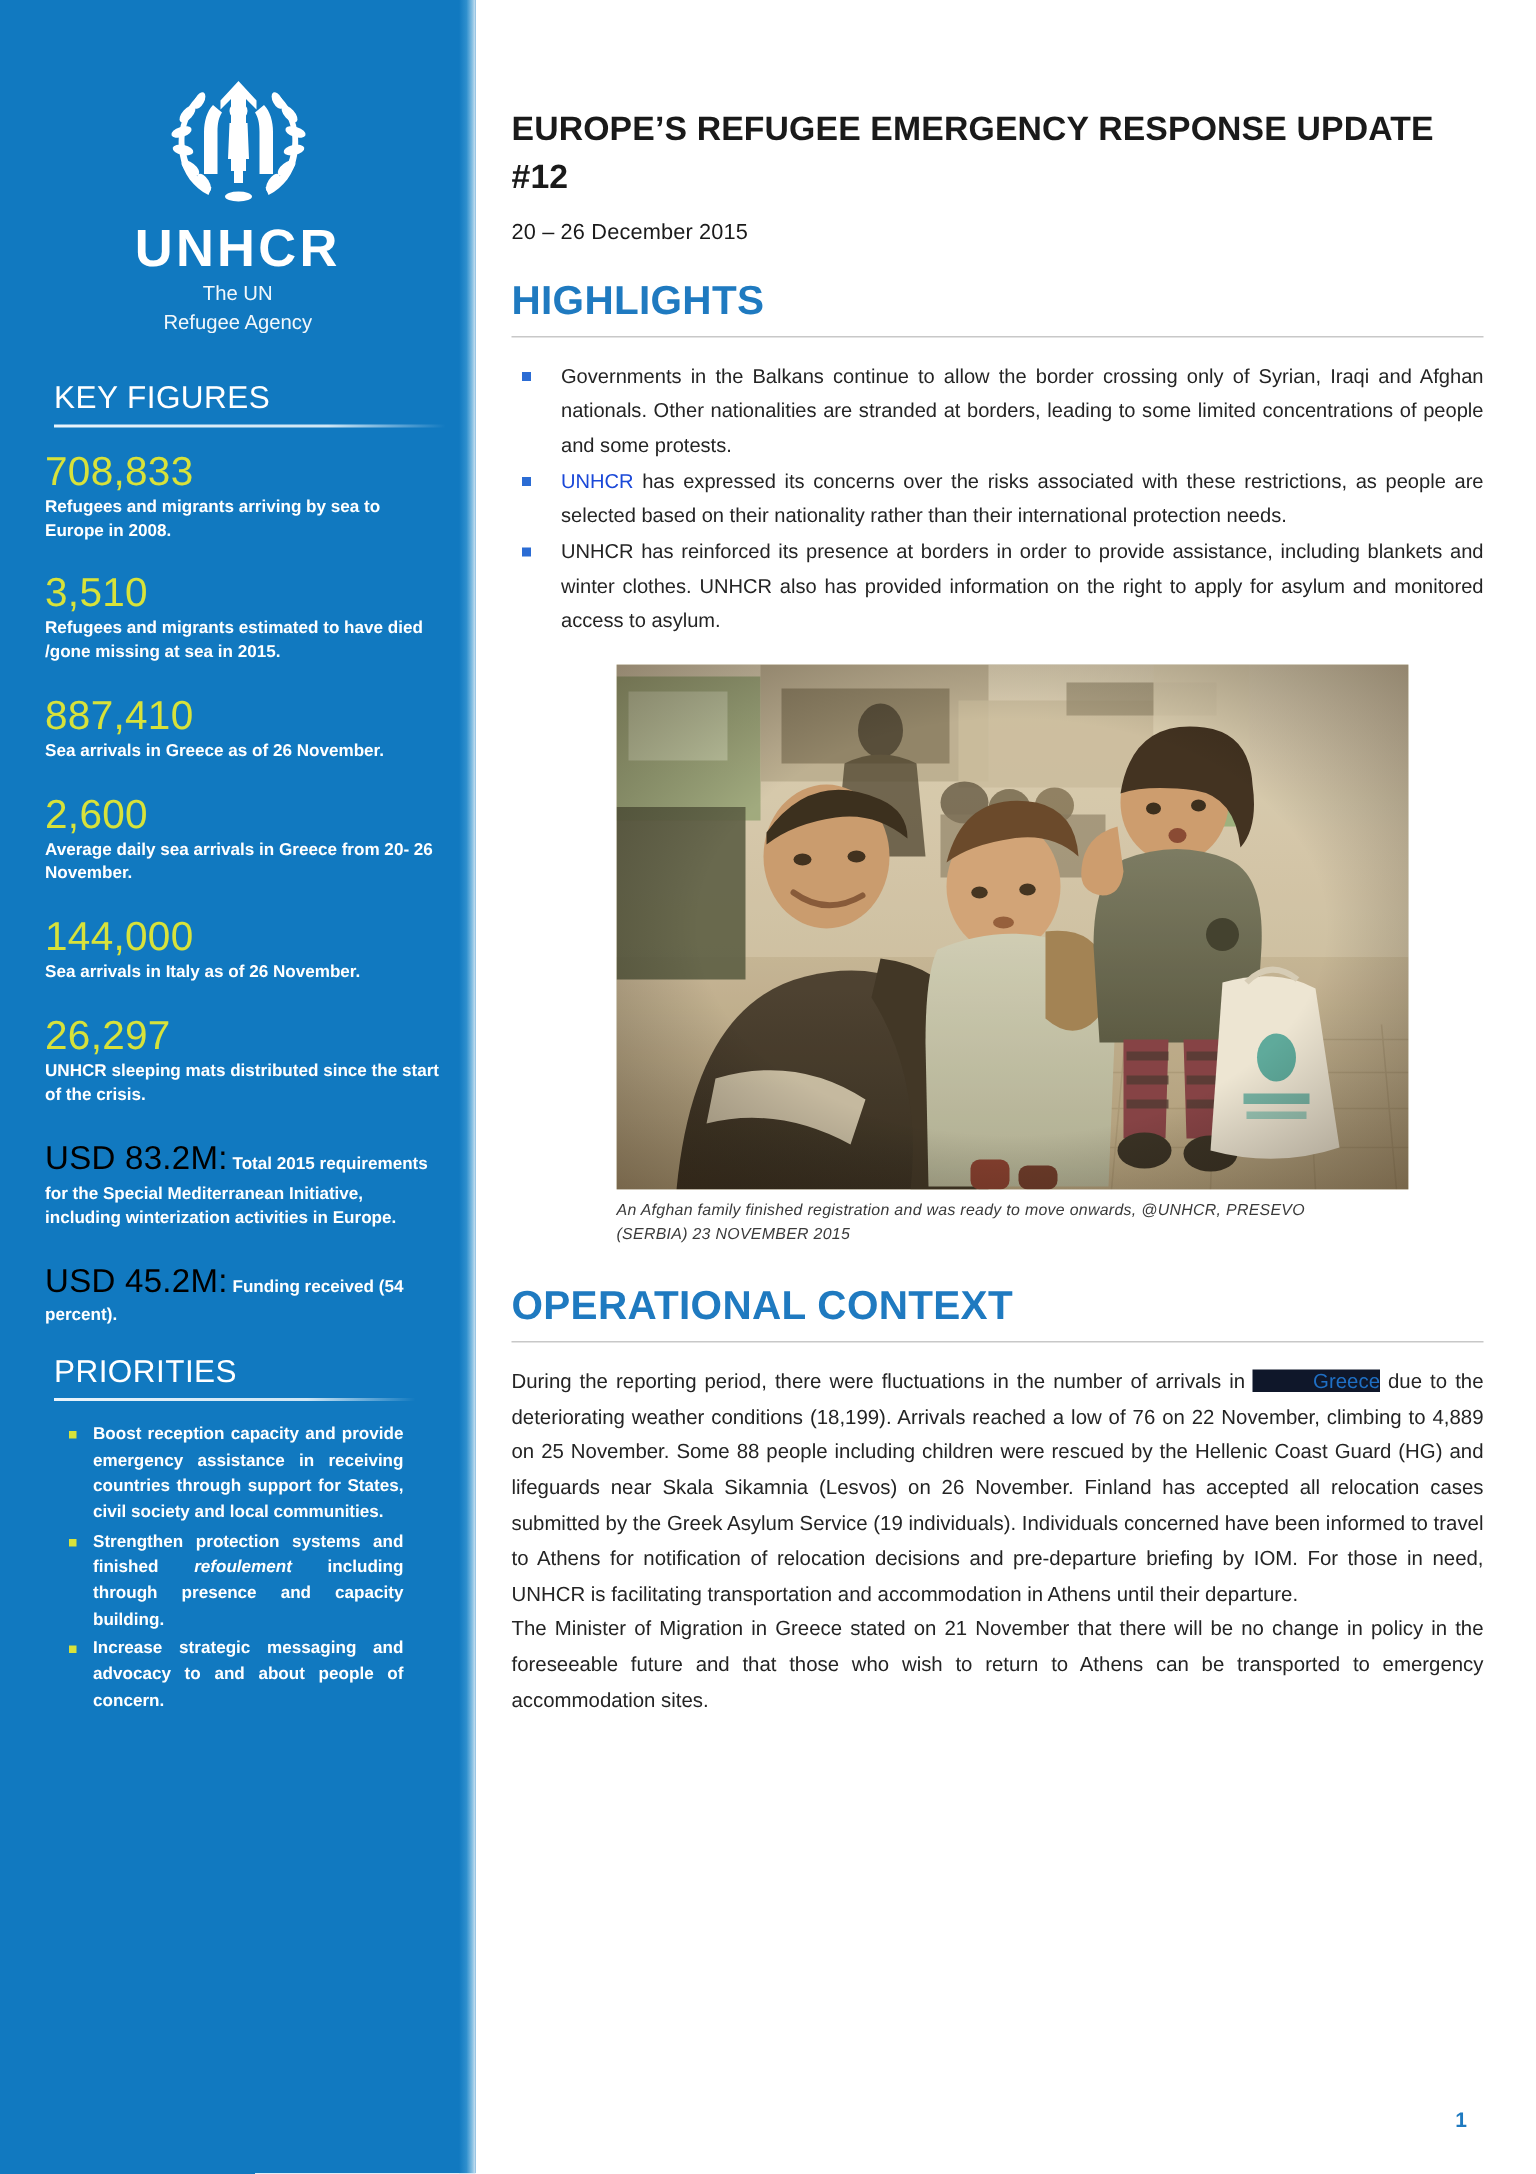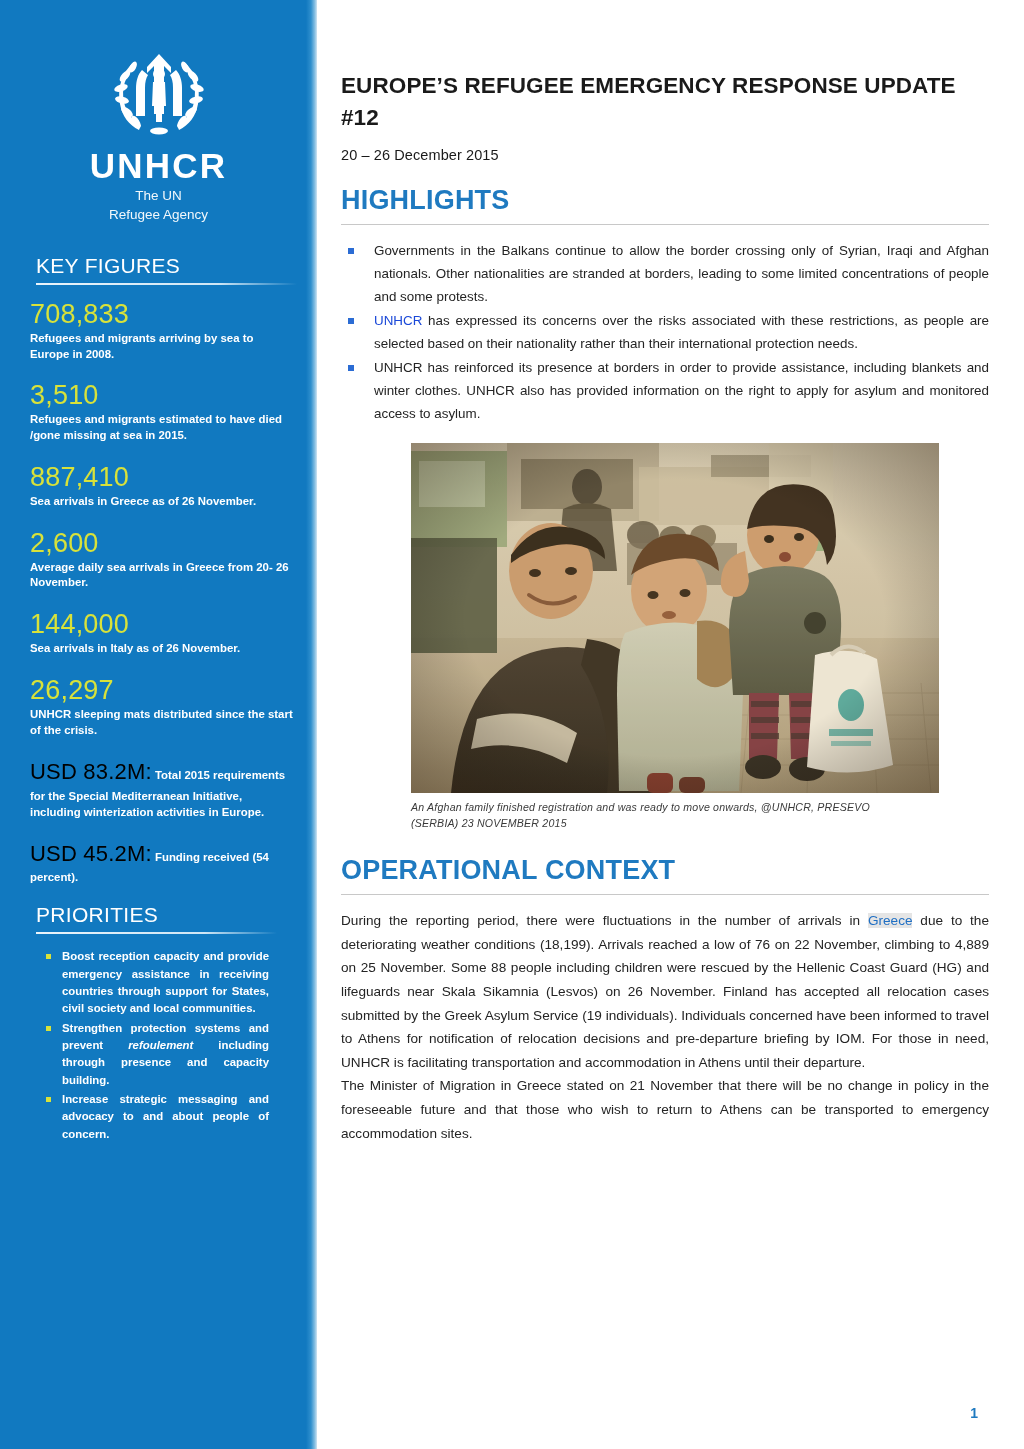--- a/index.html
+++ b/index.html
@@ -176,21 +176,21 @@
     margin-bottom: 1px;
   }
   .hl-bullet {
     position: absolute;
     left: 7px; top: 9px;
     width: 6px; height: 6px;
     background: #2b6cd4;
     display: inline-block;
   }
   .link { color: #1a48d8; }
-  .link-hl { color: #1f6fc4; background: #e5e5e5; }
+  .link-hl { color: #1f6fc4; background: #0f172a; padding-left: 40px; }
 
   .photo-wrap {
     margin: 18px 0 0 70px;
     width: 460px;
   }
   .photo {
     width: 528px;
     height: 350px;
     position: relative;
     overflow: hidden;
@@ -327,21 +327,21 @@
     <div class="pri-head-pad">
       <div class="side-section-head">PRIORITIES</div>
       <div class="side-rule"></div>
     </div>
 
     <ul class="pri-list">
       <li>
         <span class="pri-bullet"></span><span>Boost reception capacity and provide emergency assistance in receiving countries through support for States, civil society and local communities.</span>
       </li>
       <li>
-        <span class="pri-bullet"></span><span>Strengthen protection systems and prevent </span><i>refoulement</i><span> including through presence and capacity building.</span>
+        <span class="pri-bullet"></span><span>Strengthen protection systems and finished </span><i>refoulement</i><span> including through presence and capacity building.</span>
       </li>
       <li>
         <span class="pri-bullet"></span><span>Increase strategic messaging and advocacy to and about people of concern.</span>
       </li>
     </ul>
 
     <div class="sidebar-edge"></div>
   </aside>
 
   <main class="main">

